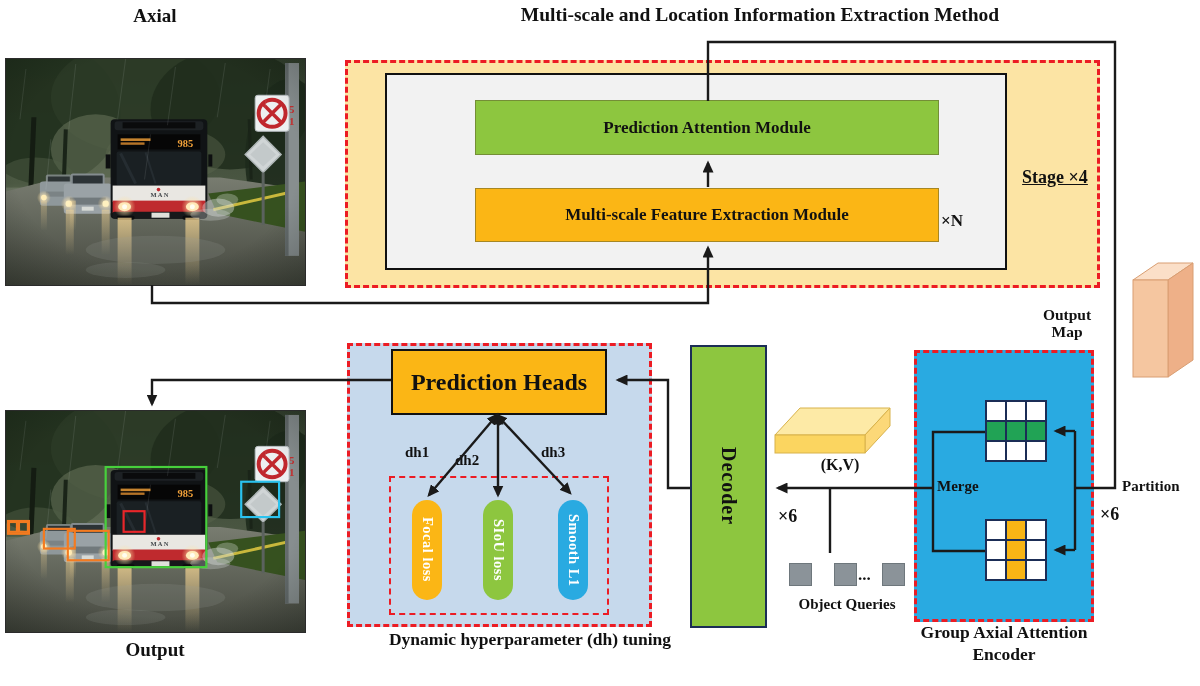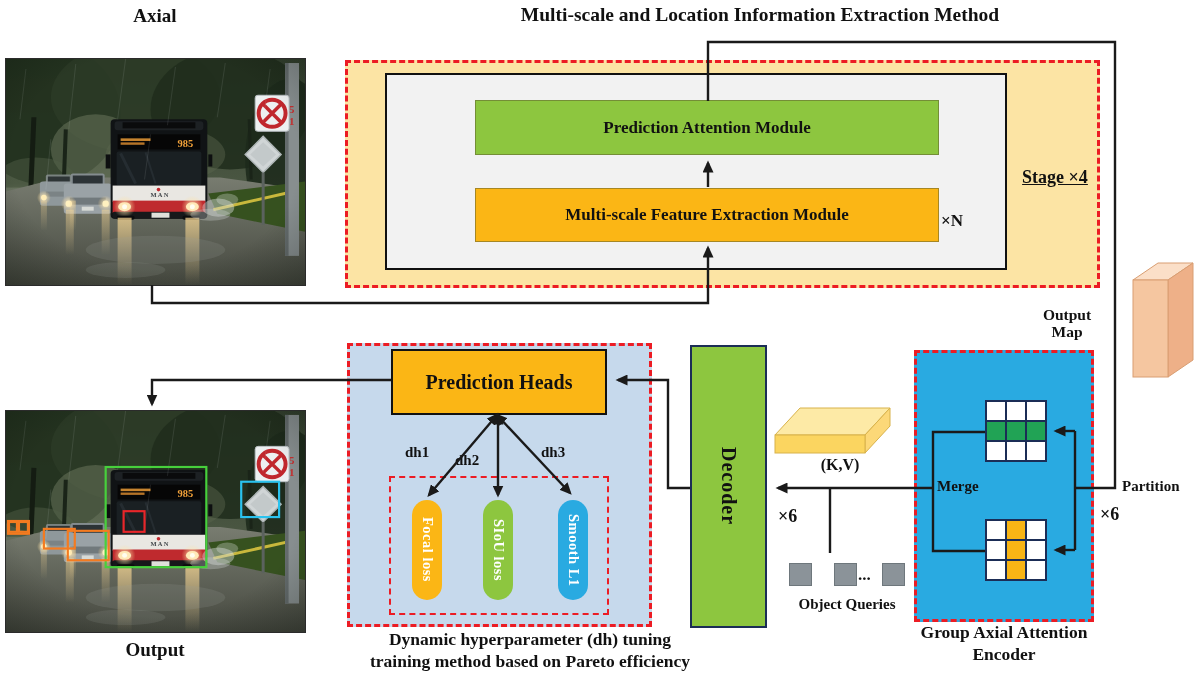--- a/index.html
+++ b/index.html
@@ -14,21 +14,21 @@
     border:3px dashed var(--frame-red);z-index:1;}
   .stage-inner{left:385px;top:73px;width:622px;height:197px;background:var(--panel-gray);
     border:2.5px solid #111;z-index:2;}
   .module{left:475px;width:464px;z-index:3;display:flex;align-items:center;justify-content:center;
     font-size:17px;border:1px solid rgba(96,96,48,.55);}
   .cam{top:100px;height:55px;background:var(--module-green);}
   .msfem{top:188px;height:54px;background:var(--amber);}
   .dh-region{left:347px;top:343px;width:305px;height:284px;background:var(--dh-blue);
     border:3px dashed var(--frame-red);z-index:1;}
   .pred-heads{left:391px;top:349px;width:216px;height:66px;background:var(--amber);
-    border:2.5px solid #111;z-index:3;display:flex;align-items:center;justify-content:center;font-size:20px;}
+    border:2.5px solid #111;z-index:3;display:flex;align-items:center;justify-content:center;font-size:24px;}
   .loss-region{left:389px;top:476px;width:220px;height:139px;border:2.5px dashed var(--frame-red);z-index:2;}
   .pill{top:500px;width:30px;height:100px;border-radius:15px;z-index:3;color:#fff;
     display:flex;align-items:center;justify-content:center;font-size:14.5px;
     writing-mode:vertical-rl;letter-spacing:.5px;}
   .decoder-box{left:690px;top:345px;width:77px;height:283px;background:var(--module-green);
     border:2.5px solid var(--navy);z-index:3;display:flex;align-items:center;justify-content:center;
     font-size:20px;writing-mode:vertical-rl;letter-spacing:1px;}
   .encoder-region{left:914px;top:350px;width:180px;height:272px;background:var(--encoder-blue);
     border:3px dashed var(--frame-red);z-index:1;}
   
@@ -232,21 +232,20 @@
   <div class="abs pred-heads">Prediction Heads</div>
   <div class="abs lbl" style="left:405px;top:444px;width:44px;font-size:15px;z-index:20;">dh1</div>
   <div class="abs lbl" style="left:455px;top:452px;width:44px;font-size:15px;z-index:20;">dh2</div>
   <div class="abs lbl" style="left:541px;top:444px;width:44px;font-size:15px;z-index:20;">dh3</div>
   <div class="abs loss-region"></div>
   <div class="abs pill" style="left:412px;background:var(--amber);">Focal loss</div>
   <div class="abs pill" style="left:483px;background:var(--module-green);">SIoU loss</div>
   <div class="abs pill" style="left:558px;background:var(--encoder-blue);">Smooth L1</div>
   <div class="abs ctr lbl" style="left:330px;top:629px;width:400px;font-size:17.5px;line-height:1.25;">
     <span>Dynamic hyperparameter (dh) tuning</span><br>
-    <span>training method based on Pareto efficiency</span>
   </div>
 
   <div class="abs decoder-box">Decoder</div>
   <svg class="abs slab" style="left:768px;top:398px;" width="130" height="60" viewBox="0 0 130 60">
     <polygon points="7,37 32,10 122,10 97,37" style="fill:var(--kv-top)" stroke="#d8b24a" stroke-width="1"></polygon>
     <polygon points="97,37 122,10 122,28 97,55" style="fill:var(--kv-side)" stroke="#d8b24a" stroke-width="1"></polygon>
     <rect x="7" y="37" width="90" height="18" style="fill:var(--kv-front)" stroke="#d8b24a" stroke-width="1"></rect>
   </svg>
   <div class="abs ctr lbl" style="left:795px;top:456px;width:90px;font-size:16px;">(K,V)</div>
   <div class="abs lbl" style="left:778px;top:507px;width:45px;font-size:18px;">×6</div>

